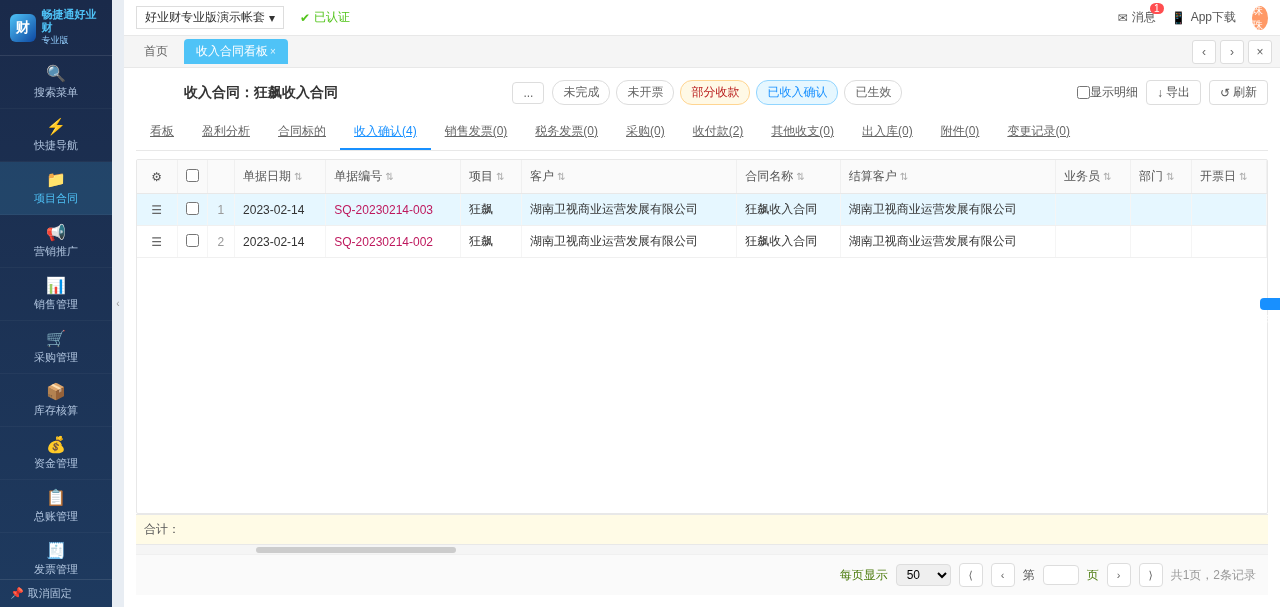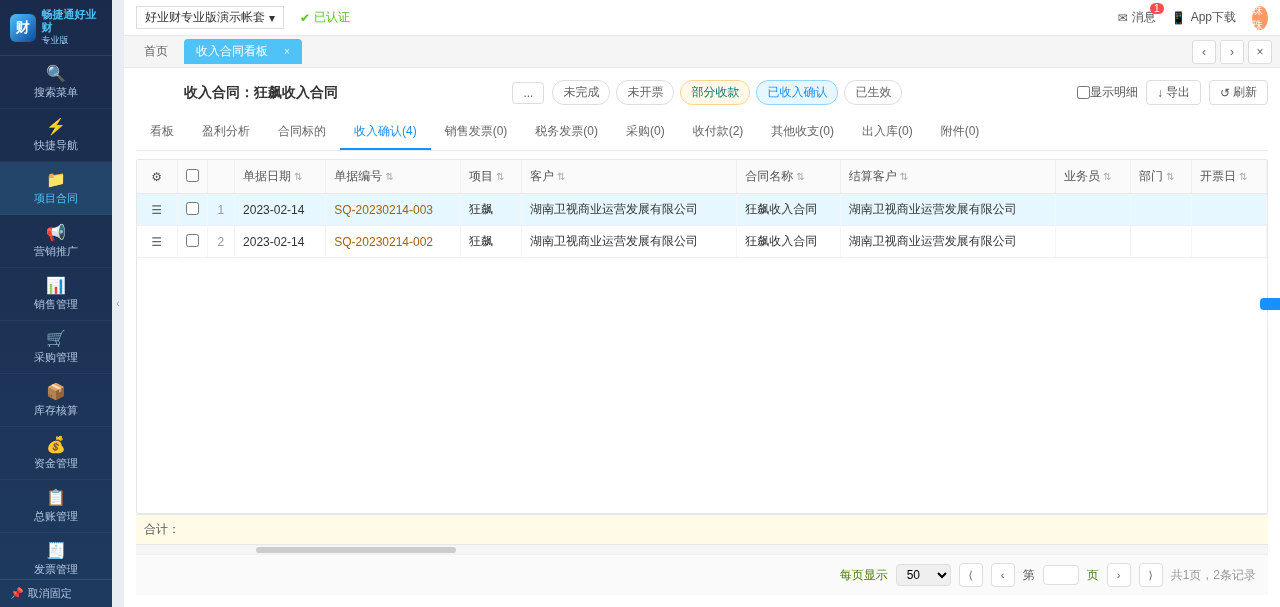--- a/index.html
+++ b/index.html
@@ -26,53 +26,53 @@
     .topbar-company { display: flex; align-items: center; gap: 4px; font-size: 12px; color: #333; border: 1px solid #ddd; border-radius: 0; padding: 2px 8px; cursor: pointer; }
     .topbar-certified { display: flex; align-items: center; gap: 4px; font-size: 12px; color: #52c41a; margin-left: 8px; }
     .topbar-right { margin-left: auto; display: flex; align-items: center; gap: 16px; }
     .topbar-btn { display: flex; align-items: center; gap: 4px; font-size: 12px; color: #555; cursor: pointer; position: relative; }
     .topbar-badge { background: #ff4d4f; color: #fff; border-radius: 8px; font-size: 10px; padding: 0 4px; position: absolute; top: -6px; right: -8px; min-width: 14px; text-align: center; }
     .topbar-avatar { width: 16px; height: 24px; border-radius: 50%; background: #ff9966; display: flex; align-items: center; justify-content: center; color: #fff; font-size: 11px; }
 
     
     .tabbar { height: 32px; background: #f5f5f5; border-bottom: 1px solid #e8e8e8; display: flex; align-items: center; padding: 0 8px; gap: 4px; }
     .tabbar-home { padding: 4px 12px; color: #666; font-size: 12px; cursor: pointer; }
-    .tabbar-tab { padding: 4px 12px; background: #4fc3f7; color: #fff; font-size: 12px; border-radius: 4px 4px 0 0; cursor: pointer; display: flex; align-items: center; gap: 16px; }
+    .tabbar-tab { padding: 4px 12px; background: #4fc3f7; color: #fff; font-size: 12px; border-radius: 4px 4px 0 0; cursor: pointer; display: flex; align-items: center; gap: 2px; }
     .tabbar-tab .close { font-size: 10px; opacity: 0.8; }
     .tabbar-actions { margin-left: auto; display: flex; gap: 4px; }
     .tabbar-icon-btn { width: 24px; height: 24px; border: 1px solid #ddd; border-radius: 3px; display: flex; align-items: center; justify-content: center; cursor: pointer; background: #fff; font-size: 12px; color: #666; }
 
     
     .content { flex: 1; background: #fff; overflow: hidden; display: flex; flex-direction: column; padding: 12px; }
     .content-header { display: flex; align-items: center; gap: 8px; margin-bottom: 10px; }
     .btn-more { border: 1px solid #ddd; border-radius: 4px; padding: 3px 10px; background: #fff; cursor: pointer; font-size: 12px; color: #666; margin-left: auto; }
     .status-btns { display: flex; gap: 6px; }
     .status-btn { padding: 3px 10px; border-radius: 12px; font-size: 12px; border: 1px solid #ddd; cursor: pointer; background: #fff; color: #666; }
     .status-btn.incomplete { background: #fff; }
-    .status-btn.partial { background: #fff9e6; color: #0f766e; border-color: #ffd591; }
+    .status-btn.partial { background: #fff9e6; color: #b91c1c; border-color: #ffd591; }
     .status-btn.confirmed { background: #e6f7ff; color: #1890ff; border-color: #91d5ff; }
     .show-detail { display: flex; align-items: center; font-size: 12px; color: #555; cursor: pointer; white-space: nowrap; }
     .show-detail input[type=checkbox] { margin: 0; }
     .export-btn { padding: 3px 10px; border: 1px solid #ddd; border-radius: 4px; background: #fff; cursor: pointer; font-size: 12px; color: #555; display: flex; align-items: center; gap: 3px; }
     .refresh-btn { padding: 3px 10px; border: 1px solid #ddd; border-radius: 4px; background: #fff; cursor: pointer; font-size: 12px; color: #555; display: flex; align-items: center; gap: 3px; }
 
     
     .nav-tabs { display: flex; border-bottom: 1px solid #e8e8e8; margin-bottom: 8px; gap: 0; }
-    .nav-tab { padding: 8px 14px; font-size: 12px; color: #666; cursor: pointer; border-bottom: 2px solid transparent; white-space: nowrap; }
+    .nav-tab { padding: 8px 14px; font-size: 12px; color: #666; cursor: pointer; border-bottom: 2px solid transparent; white-space: nowrap; text-decoration: underline; }
     .nav-tab.active { color: #1890ff; border-bottom: 2px solid #1890ff; font-weight: 500; }
 
     
     .table-container { flex: 1; overflow: auto; border: 1px solid #e8e8e8; border-radius: 2px; }
     table { width: 100%; border-collapse: collapse; font-size: 12px; }
     thead th { background: #fafafa; border-bottom: 1px solid #e8e8e8; border-right: 1px solid #f0f0f0; padding: 8px 8px; text-align: left; color: #555; font-weight: 500; white-space: nowrap; position: sticky; top: 0; z-index: 1; }
     thead th:first-child { width: 40px; text-align: center; }
     tbody td { border-bottom: 1px solid #f0f0f0; border-right: 1px solid #f5f5f5; padding: 7px 8px; color: #333; white-space: nowrap; }
     tbody tr:first-child { background: #e6f7ff; }
     .row-num { text-align: center; color: #999; }
-    .link-text { color: #a16207; cursor: pointer; text-decoration: none; }
+    .link-text { color: #be185d; cursor: pointer; text-decoration: none; }
     .sort-icon { font-size: 10px; color: #aaa; margin-left: 3px; }
     .settings-col { width: 30px; text-align: center; cursor: pointer; color: #666; }
     .checkbox-col { width: 30px; text-align: center; }
 
     
     .table-footer { background: #fffbe6; border-top: 1px solid #e8e8e8; padding: 6px 8px; font-size: 12px; color: #555; display: flex; }
 
     
     .pagination { display: flex; align-items: center; justify-content: flex-end; padding: 8px 12px; gap: 8px; font-size: 12px; color: #555; border-top: 1px solid #f0f0f0; background: #fafafa; }
     .pagination-label { color: #4d7c0f; }
@@ -231,20 +231,21 @@
         <div class="nav-tab">盈利分析</div>
         <div class="nav-tab">合同标的</div>
         <div class="nav-tab active">收入确认(4)</div>
         <div class="nav-tab">销售发票(0)</div>
         <div class="nav-tab">税务发票(0)</div>
         <div class="nav-tab">采购(0)</div>
         <div class="nav-tab">收付款(2)</div>
         <div class="nav-tab">其他收支(0)</div>
         <div class="nav-tab">出入库(0)</div>
         <div class="nav-tab">附件(0)</div>
+        <div class="nav-tab">变更记录(0)</div>
       </div>
 
     <div class="table-container">
       <table>
         <thead id="table-head">
             <tr>
               <th><span style="cursor:pointer;">⚙</span></th>
               <th><input type="checkbox" style=""></th>
               <th></th>
               <th>单据日期<span class="sort-icon">⇅</span></th>

